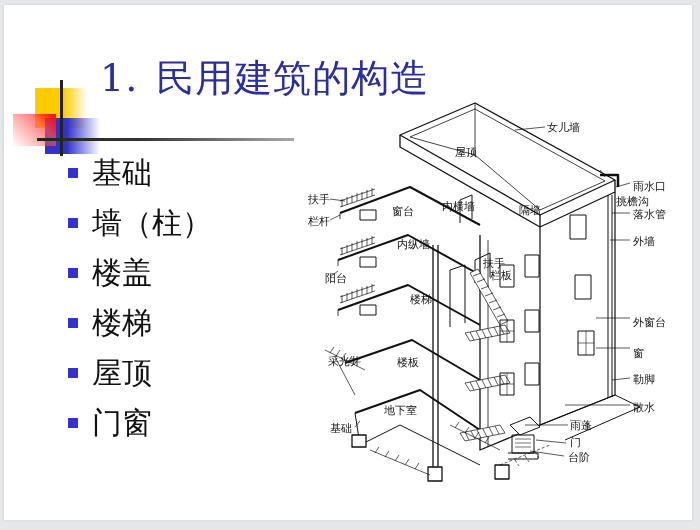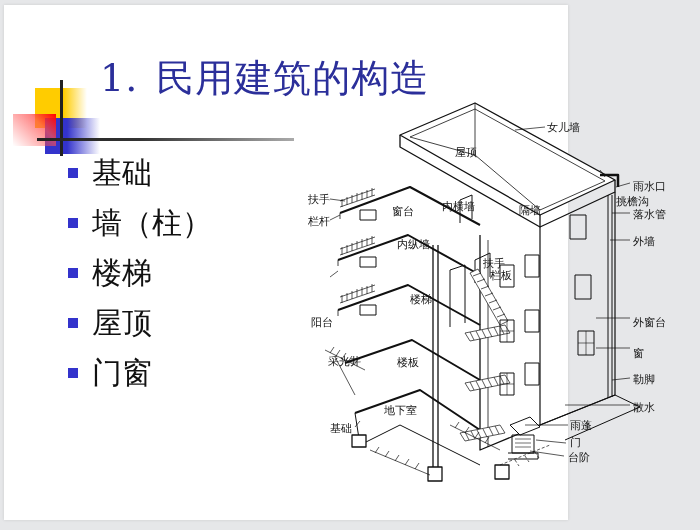--- a/index.html
+++ b/index.html
@@ -2,21 +2,21 @@
 <html><head>
   <meta charset="utf-8">
   <style>
     html, body { margin: 0; padding: 0; }
     body {
       width: 700px; height: 530px; background: #e6e7e9;
       position: relative; overflow: hidden;
       font-family: "DejaVu Serif", "Liberation Serif", serif;
     }
     .slide {
-      position: absolute; left: 4px; top: 5px; width: 564px; height: 515px;
+      position: absolute; left: 4px; top: 5px; width: 688px; height: 515px;
       background: #ffffff;
       box-shadow: 0 0 3px rgba(0,0,0,0.12);
     }
     .title {
       position: absolute; left: 96px; top: 48px;
       font-size: 38px; color: #2b2f9a; letter-spacing: 1px;
       font-family: "DejaVu Serif", "Liberation Serif", serif;
       white-space: nowrap;
     }
     .title .num { margin-right: 18px; }
@@ -60,20 +60,24 @@
   <li>
       <span class="sq"></span>
       <span class="txt">基础</span>
     </li>
   <li>
       <span class="sq"></span>
       <span class="txt">墙（柱）</span>
     </li>
   <li>
       <span class="sq"></span>
+      <span class="txt">楼盖</span>
+    </li>
+  <li>
+      <span class="sq"></span>
       <span class="txt">楼梯</span>
     </li>
   <li>
       <span class="sq"></span>
       <span class="txt">屋顶</span>
     </li>
   <li>
       <span class="sq"></span>
       <span class="txt">门窗</span>
     </li>
@@ -205,21 +209,21 @@
   <span class="lbl" style="left:333px;top:114px;">落水管</span>
   <span class="lbl" style="left:333px;top:141px;">外墙</span>
   <span class="lbl" style="left:8px;top:99px;">扶手</span>
   <span class="lbl" style="left:8px;top:121px;">栏杆</span>
   <span class="lbl" style="left:92px;top:111px;">窗台</span>
   <span class="lbl" style="left:142px;top:106px;">内横墙</span>
   <span class="lbl" style="left:219px;top:110px;">隔墙</span>
   <span class="lbl" style="left:97px;top:144px;">内纵墙</span>
   <span class="lbl" style="left:183px;top:163px;">扶手</span>
   <span class="lbl" style="left:190px;top:175px;">栏板</span>
-  <span class="lbl" style="left:11px;top:178px;margin-top:44px;">阳台</span>
+  <span class="lbl" style="left:25px;top:178px;">阳台</span>
   <span class="lbl" style="left:110px;top:199px;">楼梯</span>
   <span class="lbl" style="left:333px;top:222px;">外窗台</span>
   <span class="lbl" style="left:333px;top:253px;">窗</span>
   <span class="lbl" style="left:28px;top:249px;margin-top:12px;">采光井</span>
   <span class="lbl" style="left:97px;top:262px;">楼板</span>
   <span class="lbl" style="left:333px;top:279px;">勒脚</span>
   <span class="lbl" style="left:333px;top:307px;">散水</span>
   <span class="lbl" style="left:84px;top:310px;">地下室</span>
   <span class="lbl" style="left:270px;top:325px;">雨蓬</span>
   <span class="lbl" style="left:30px;top:328px;">基础</span>

